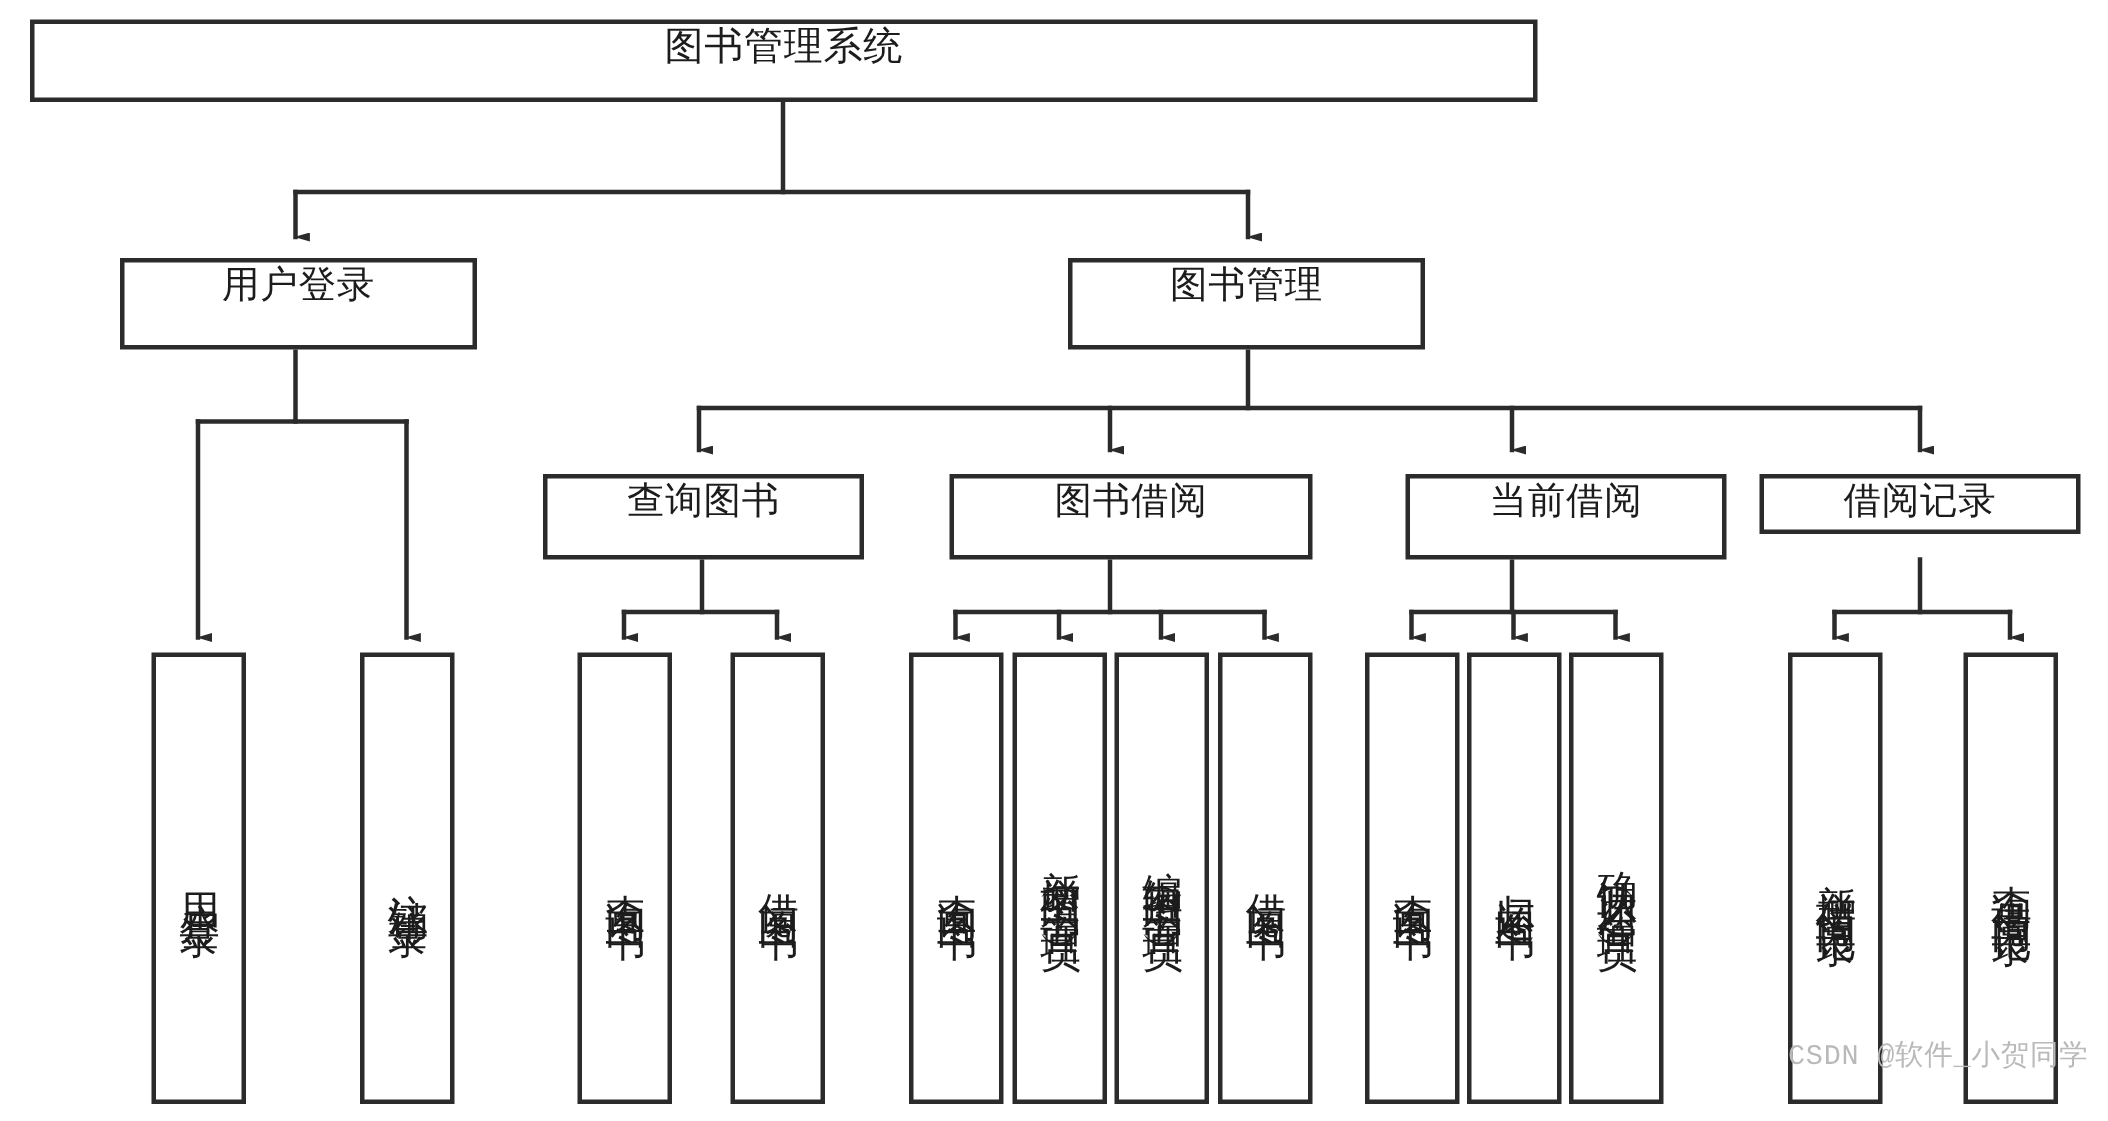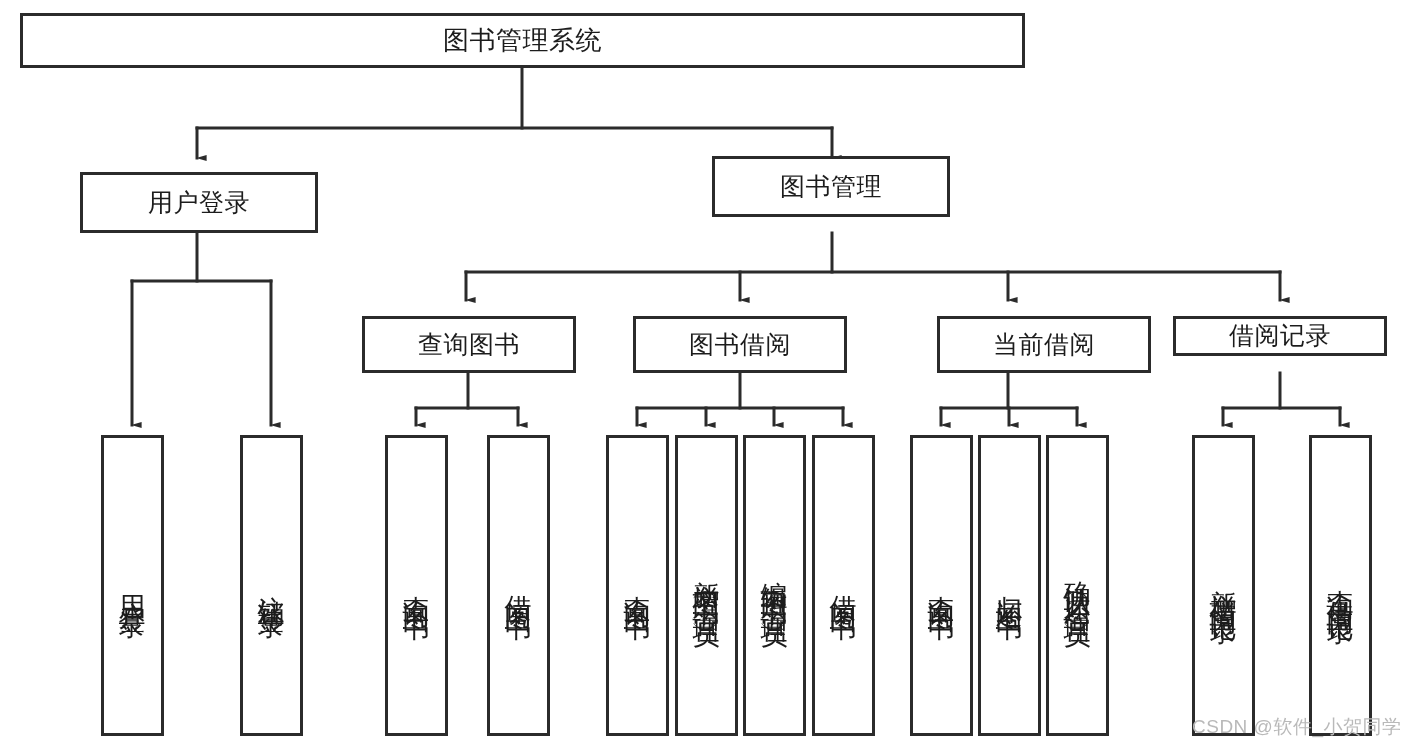--- a/index.html
+++ b/index.html
@@ -24,21 +24,20 @@
     top: 0;
     width: 1405px;
     height: 747px;
   }
   .node {
     position: absolute;
     box-sizing: border-box;
     border: 3px solid #2b2b2b;
     background: #ffffff;
     display: flex;
-    align-items: center;
     justify-content: center;
     color: #1c1c1c;
   }
   .node-label {
     display: block;
     text-align: center;
     letter-spacing: 0.5px;
     line-height: 1.18;
     white-space: pre;
   }
@@ -61,27 +60,27 @@
     -webkit-text-orientation: upright;
     font-size: 27px;
     line-height: 1.0;
     letter-spacing: 6px;
     white-space: nowrap;
     max-height: 284px;
   }
   .watermark {
     position: absolute;
     left: 1192px;
-    top: 714px;
+    top: 690px;
     font-size: 19px;
     color: #b9b9b9;
     letter-spacing: 0.5px;
     white-space: nowrap;
     pointer-events: none;
-    font-family: Liberation Sans, sans-serif;
+    font-family: Liberation Mono, monospace;
   }
 </style>
 </head>
 <body>
 
 <div id="diagram-root">
 
   <svg id="diagram-svg" viewBox="0 0 1405 747" xmlns="http://www.w3.org/2000/svg">
     <defs>
       <marker id="arrow" markerWidth="10" markerHeight="11" refX="3" refY="9.6" orient="auto" markerUnits="userSpaceOnUse">
@@ -132,28 +131,28 @@
     </g>
   </svg>
 
   <div class="node horiz root" style="left:20px; top:13px; width:1005px; height:55px;">
     <span class="node-label">图书管理系统</span>
   </div>
 
   <div class="node horiz" style="left:80px; top:172px; width:238px; height:61px;">
     <span class="node-label">用户登录</span>
   </div>
-  <div class="node horiz" style="left:712px; top:156px; width:238px; height:61px;">
+  <div class="node horiz" style="left:712px; top:172px; width:238px; height:61px;">
     <span class="node-label">图书管理</span>
   </div>
 
   <div class="node horiz" style="left:362px; top:316px; width:214px; height:57px;">
     <span class="node-label">查询图书</span>
   </div>
-  <div class="node horiz" style="left:633px; top:316px; width:214px; height:57px;">
+  <div class="node horiz" style="left:633px; top:316px; width:242px; height:57px;">
     <span class="node-label">图书借阅</span>
   </div>
   <div class="node horiz" style="left:901px; top:316px; width:214px; height:57px;margin-left:36px;">
     <span class="node-label">当前借阅</span>
   </div>
   <div class="node horiz" style="left:1173px; top:316px; width:214px; height:40px;">
     <span class="node-label">借阅记录</span>
   </div>
 
   <div class="node leaf" style="left:101px; top:435px; width:63px; height:301px;">

